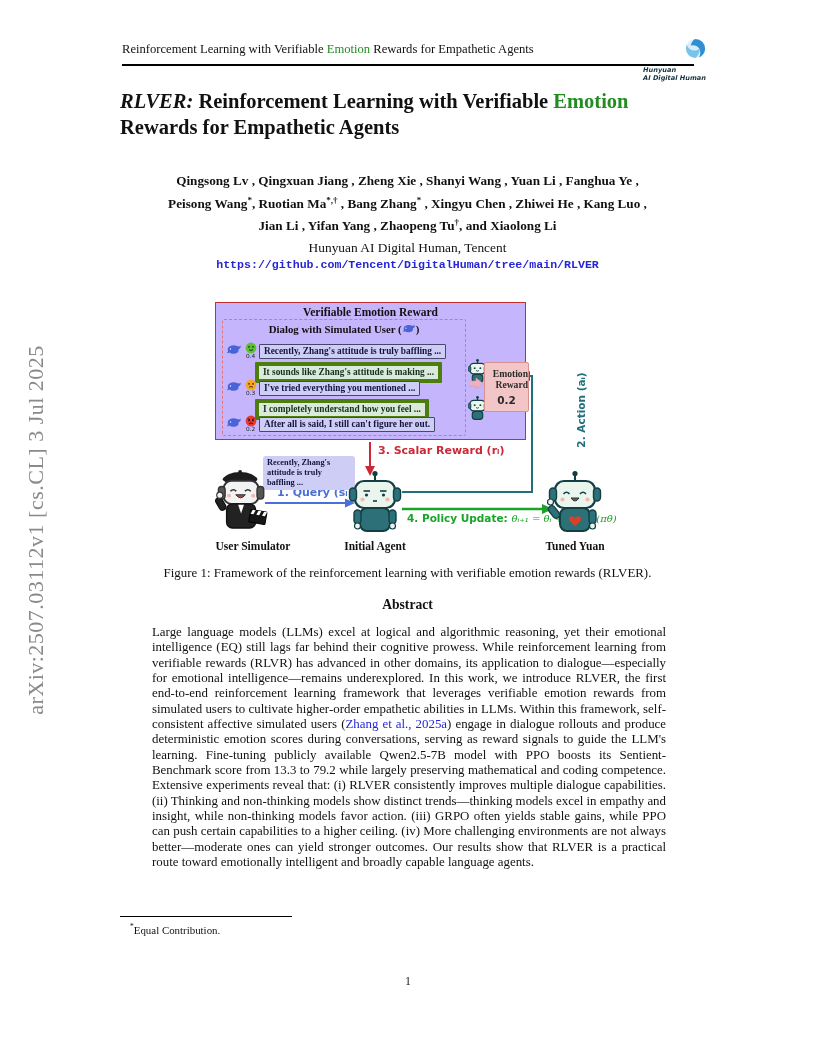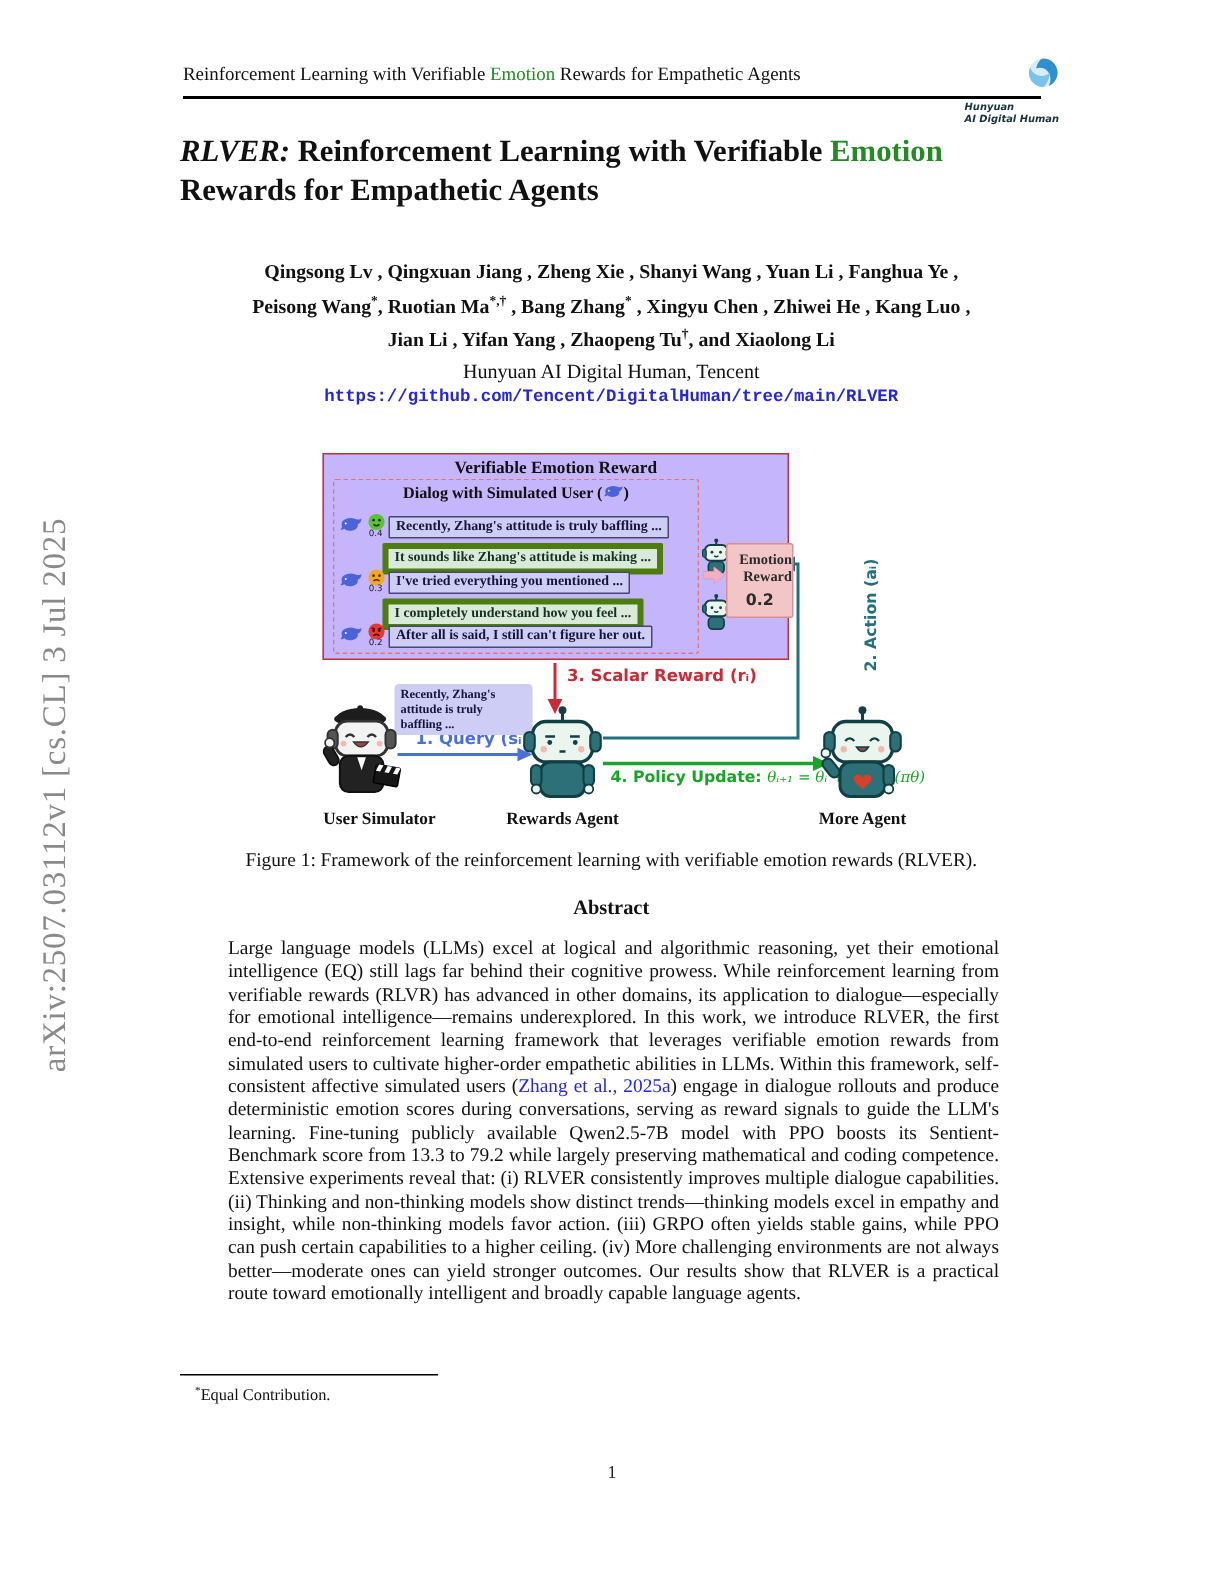--- a/index.html
+++ b/index.html
@@ -339,21 +339,21 @@
         <circle cx="36.5" cy="27" r="1.6" fill="#123f44"></circle>
       <line x1="26" y1="33" x2="30" y2="33" stroke="#123f44" stroke-width="1.6"></line>
       <circle cx="15.5" cy="31.5" r="2.1" fill="#f5b8ad"></circle>
         <circle cx="40.5" cy="31.5" r="2.1" fill="#f5b8ad"></circle>
       <rect x="13" y="40" width="30" height="23" rx="7" fill="#2d7078" stroke="#123f44" stroke-width="2"></rect>
       <rect x="7" y="42" width="7" height="14" rx="3.5" fill="#2d7078" stroke="#123f44" stroke-width="1.4"></rect>
       <rect x="42" y="42" width="7" height="14" rx="3.5" fill="#2d7078" stroke="#123f44" stroke-width="1.4"></rect>
       <circle cx="10.5" cy="58" r="3" fill="#eaf5ee" stroke="#123f44" stroke-width="1.2"></circle>
       <circle cx="45.5" cy="58" r="3" fill="#eaf5ee" stroke="#123f44" stroke-width="1.2"></circle>
     </svg>
-    <div class="char-label" style="left:110px; top:244px; width:100px;">Rewards Agent</div>
+    <div class="char-label" style="left:110px; top:244px; width:100px;">Initial Agent</div>
 
     <svg class="char" style="left:332px; top:172px;" width="56" height="66" viewBox="0 0 56 66">
       <line x1="28" y1="7" x2="28" y2="14" stroke="#123f44" stroke-width="2"></line>
         <circle cx="28" cy="5.5" r="2.6" fill="#123f44"></circle>
       <rect x="8" y="13" width="40" height="27" rx="9" fill="#eaf5ee" stroke="#123f44" stroke-width="2.2"></rect>
       <rect x="2.5" y="20" width="7" height="13" rx="3.5" fill="#2d7078" stroke="#123f44" stroke-width="1.4"></rect>
       <rect x="46.5" y="20" width="7" height="13" rx="3.5" fill="#2d7078" stroke="#123f44" stroke-width="1.4"></rect>
       <path d="M16.5 26 q3 -3.5 6 0" stroke="#123f44" stroke-width="1.6" fill="none"></path>
       <path d="M33 26 q3 -3.5 6 0" stroke="#123f44" stroke-width="1.6" fill="none"></path>
       <path d="M24 30 q4 6 8 0 Z" fill="#9c4646" stroke="#123f44" stroke-width="1"></path>
@@ -361,21 +361,21 @@
         <circle cx="40.5" cy="31.5" r="2.1" fill="#f5b8ad"></circle>
       <rect x="13" y="40" width="30" height="23" rx="7" fill="#2d7078" stroke="#123f44" stroke-width="2"></rect>
       <path d="M28 58 l-5-4.5 a3 3 0 1 1 5-2.5 a3 3 0 1 1 5 2.5 Z" fill="#d9402a"></path>
       <g transform="rotate(-38 7 44)">
           <rect x="3.5" y="37" width="7" height="14" rx="3.5" fill="#2d7078" stroke="#123f44" stroke-width="1.4"></rect>
         </g>
       <circle cx="3.5" cy="34" r="3" fill="#eaf5ee" stroke="#123f44" stroke-width="1.2"></circle>
       <rect x="42" y="42" width="7" height="14" rx="3.5" fill="#2d7078" stroke="#123f44" stroke-width="1.4"></rect>
       <circle cx="45.5" cy="58" r="3" fill="#eaf5ee" stroke="#123f44" stroke-width="1.2"></circle>
     </svg>
-    <div class="char-label" style="left:310px; top:244px; width:100px;">More Agent</div>
+    <div class="char-label" style="left:310px; top:244px; width:100px;">Tuned Yuan</div>
   </div>
 
   <div class="figure-caption">Figure 1: Framework of the reinforcement learning with verifiable emotion rewards (RLVER).</div>
 
   <div class="abstract-heading">Abstract</div>
   <div class="abstract-body"><span>Large language models (LLMs) excel at logical and algorithmic reasoning, yet their emotional intelligence (EQ) still lags far behind their cognitive prowess. While reinforcement learning from verifiable rewards (RLVR) has advanced in other domains, its application to dialogue—especially for emotional intelligence—remains underexplored. In this work, we introduce RLVER, the first end-to-end reinforcement learning framework that leverages verifiable emotion rewards from simulated users to cultivate higher-order empathetic abilities in LLMs. Within this framework, self-consistent affective simulated users (</span><a href="#" class="cite">Zhang et al., 2025a</a><span>) engage in dialogue rollouts and produce deterministic emotion scores during conversations, serving as reward signals to guide the LLM's learning. Fine-tuning publicly available Qwen2.5-7B model with PPO boosts its Sentient-Benchmark score from 13.3 to 79.2 while largely preserving mathematical and coding competence. Extensive experiments reveal that: (i) RLVER consistently improves multiple dialogue capabilities. (ii) Thinking and non-thinking models show distinct trends—thinking models excel in empathy and insight, while non-thinking models favor action. (iii) GRPO often yields stable gains, while PPO can push certain capabilities to a higher ceiling. (iv) More challenging environments are not always better—moderate ones can yield stronger outcomes. Our results show that RLVER is a practical route toward emotionally intelligent and broadly capable language agents.</span></div>
 
   <div class="fn-rule"></div>
   <div class="footnotes">
     <div class="fn"><sup>*</sup><span>Equal Contribution.</span></div>

